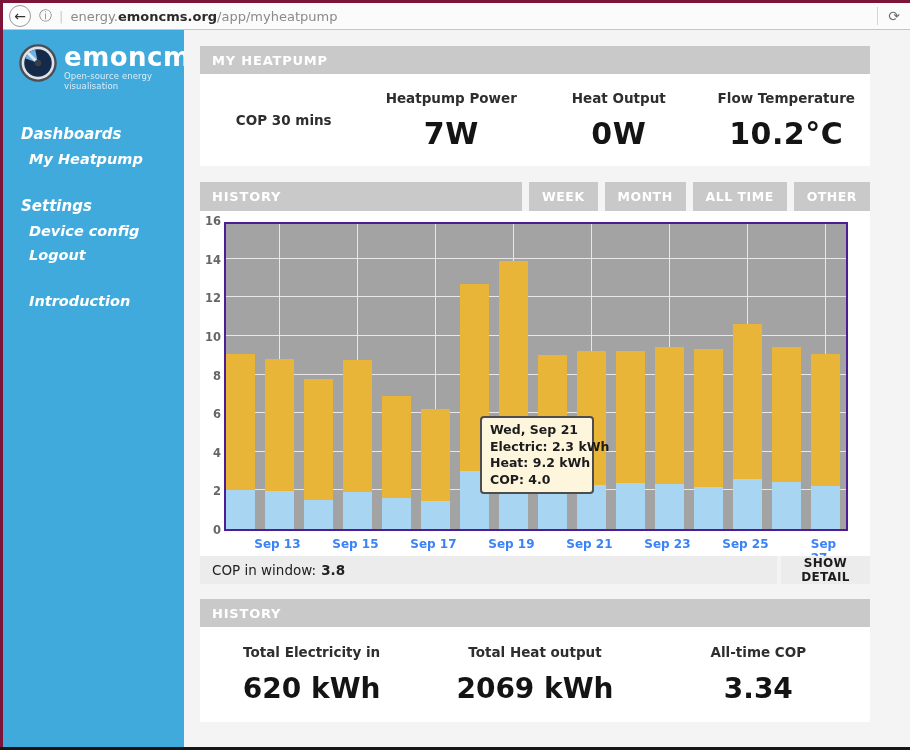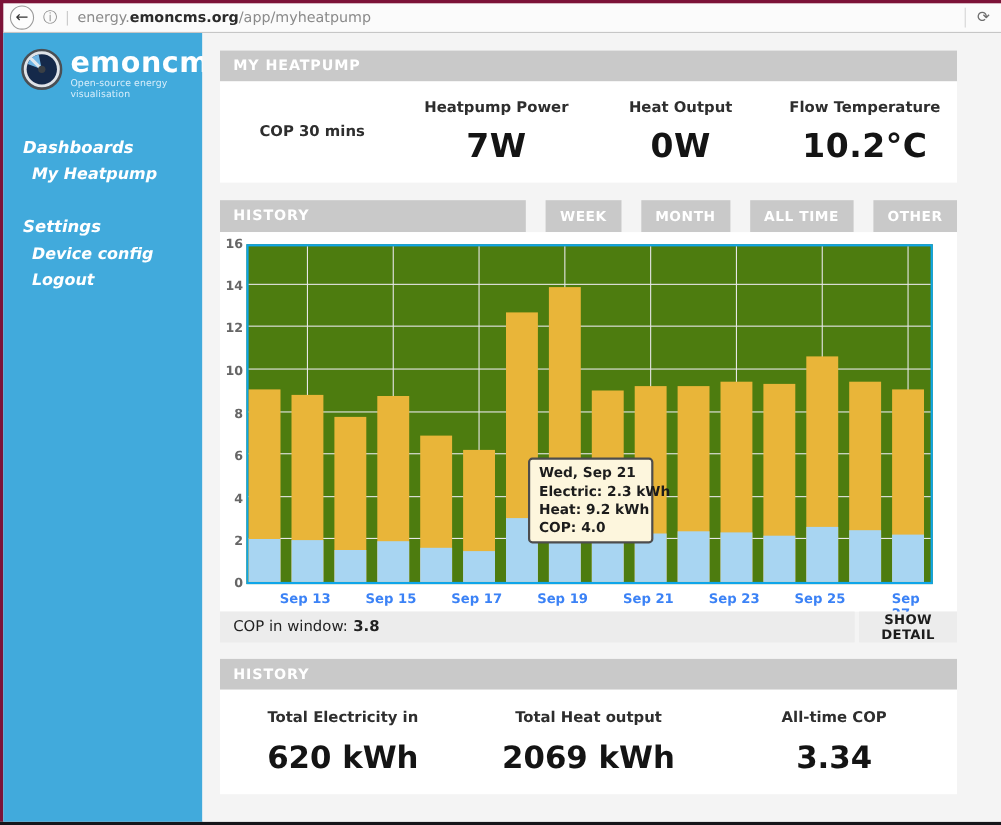--- a/index.html
+++ b/index.html
@@ -45,25 +45,25 @@
   .bar-header .hd-title { padding-left:12px; }
   .hd1 { top:16px; height:28px; }
   .card1 { top:44px; height:92px; background:#ffffff; display:flex; align-items:center; }
   .stat { flex:1; text-align:center; }
   .stat .lbl { font-size:13.5px; font-weight:700; color:#2e2e2e; }
   .stat .val { font-size:30px; font-weight:700; color:#141414; margin-top:10px; letter-spacing:0.5px; }
 
   .hd2 { top:152px; height:29px; background:transparent; }
   .hd2 .hd-title { background:#c9c9c9; flex:1; height:29px; line-height:29px; }
   .range-btn { background:#c9c9c9; height:29px; line-height:29px; padding:0 13px;
-    margin-left:18px; font-size:12.5px; font-weight:700; letter-spacing:0.5px; cursor:pointer; }
+    margin-left:7px; font-size:12.5px; font-weight:700; letter-spacing:0.5px; cursor:pointer; }
 
   .card2 { top:181px; height:345px; background:#ffffff; }
   .plot { position:absolute; left:24px; top:11px; width:624px; height:309px;
-    border:2px solid #0ea5e9; background:#4d7c0f; }
+    border:2px solid #4c1d95; background:#a3a3a3; }
   .gridline-h { position:absolute; left:0; width:100%; height:1px; background:#e7e7e7; }
   .gridline-v { position:absolute; top:0; height:100%; width:1px; background:#e7e7e7; }
   .bar { position:absolute; bottom:0; }
   .ylabels { position:absolute; left:0; top:11px; width:21px; height:309px; }
   .ylab { position:absolute; right:0; width:100%; text-align:right; font-size:11.5px;
     font-weight:600; color:#666666; }
   .xlabels { position:absolute; left:24px; top:326px; width:624px; height:16px; }
   .xlab { position:absolute; transform:translateX(-50%); font-size:12px; font-weight:600; color:#3b82f6; }
   .tooltip { position:absolute; left:254px; top:192px; width:114px; background:#fdf6dd;
     border:2px solid #4d4d4d; border-radius:4px; padding:4px 8px; z-index:5; }
@@ -115,20 +115,21 @@
       </span>
     </div>
     <div class="nav">
       <div class="nav-heading">Dashboards</div>
       <div class="nav-item">My Heatpump</div>
       <div class="nav-gap"></div>
       <div class="nav-heading">Settings</div>
       <div class="nav-item">Device config</div>
       <div class="nav-item">Logout</div>
       <div class="nav-gap"></div>
+      <div class="nav-item">Introduction</div>
     </div>
   </div>
 
   <div class="main">
 
     <div class="bar-header hd1">
       <span class="hd-title">MY HEATPUMP</span>
     </div>
 
     <div class="card card1">

